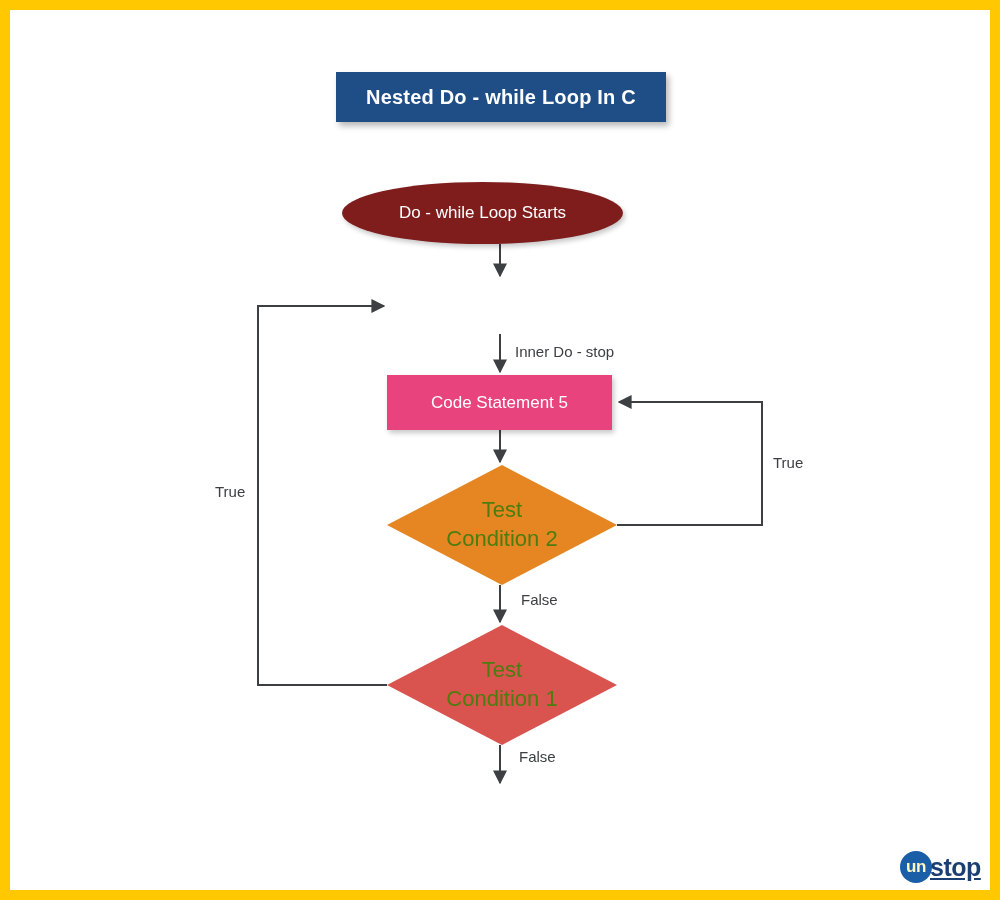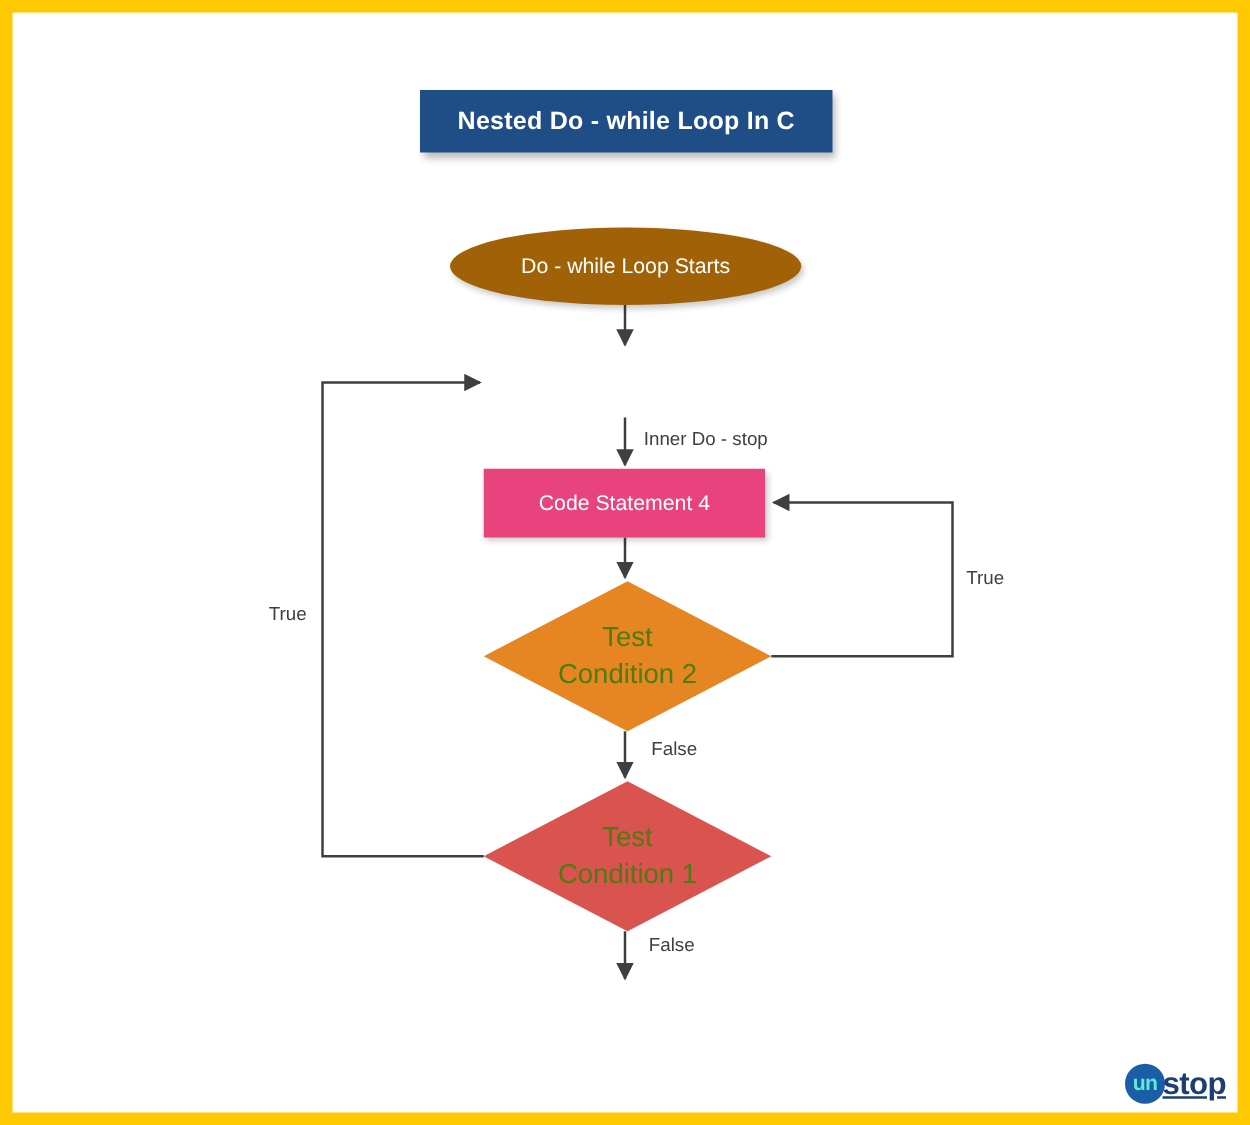--- a/index.html
+++ b/index.html
@@ -51,25 +51,25 @@
     letter-spacing: 0.2px;
     box-shadow: 3px 4px 6px rgba(0,0,0,0.28);
   }
   
   .ellipse {
     border-radius: 50%;
     font-size: 17px;
     box-shadow: 2px 3px 5px rgba(0,0,0,0.22);
   }
   #start-node {
-    left: 350px;
+    left: 332px;
     top: 172px;
     width: 281px;
     height: 62px;
-    background: #a16207;
+    background: #7f1d1d;
   }
   #end-node {
     left: 350px;
     top: 776px;
     width: 281px;
     height: 62px;
     background: #5B43E8;
   }
   
   .process {
@@ -136,21 +136,21 @@
     top: 840px;
     display: flex;
     align-items: center;
     height: 34px;
   }
   #unstop-mark {
     width: 32px;
     height: 32px;
     border-radius: 50%;
     background: #1B5EA8;
-    color: #5eead4;
+    color: #fef9c3;
     font-size: 17px;
     font-weight: bold;
     display: flex;
     align-items: center;
     justify-content: center;
     letter-spacing: -0.5px;
   }
   #unstop-word {
     font-size: 25px;
     font-weight: bold;
@@ -185,21 +185,21 @@
     <path d="M 377 675 L 248 675 L 248 296 L 374 296" stroke="#3C4043" stroke-width="2" fill="none" marker-end="url(#arrow)"></path>
 
     <path d="M 490 735 L 490 773" stroke="#3C4043" stroke-width="2" fill="none" marker-end="url(#arrow)"></path>
   </svg>
 
   <div class="node" id="title-banner">Nested Do - while Loop In C</div>
 
   <div class="node ellipse" id="start-node">Do - while Loop Starts</div>
 
 
-  <div class="node process" id="stmt2-node">Code Statement 4</div>
+  <div class="node process" id="stmt2-node">Code Statement 5</div>
 
   <div class="diamond-wrap" id="cond2-wrap">
     <svg width="230" height="120" viewBox="0 0 230 120">
       <polygon points="115,0 230,60 115,120 0,60" fill="#E58622"></polygon>
     </svg>
     <div class="diamond-label">Test
 Condition 2</div>
   </div>
 
   <div class="diamond-wrap" id="cond1-wrap">

